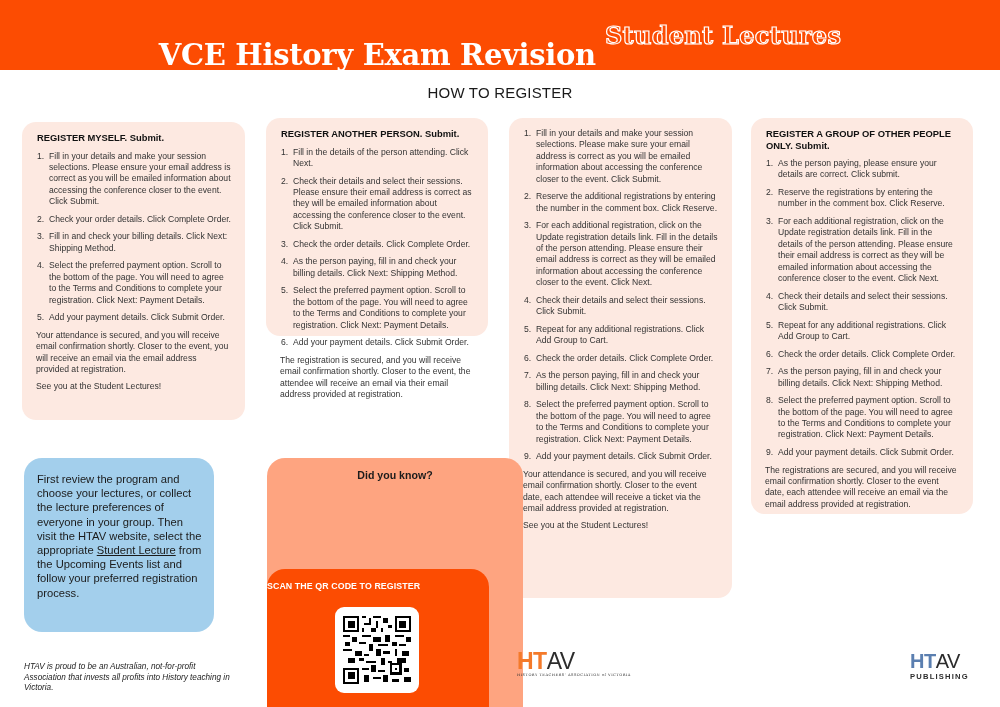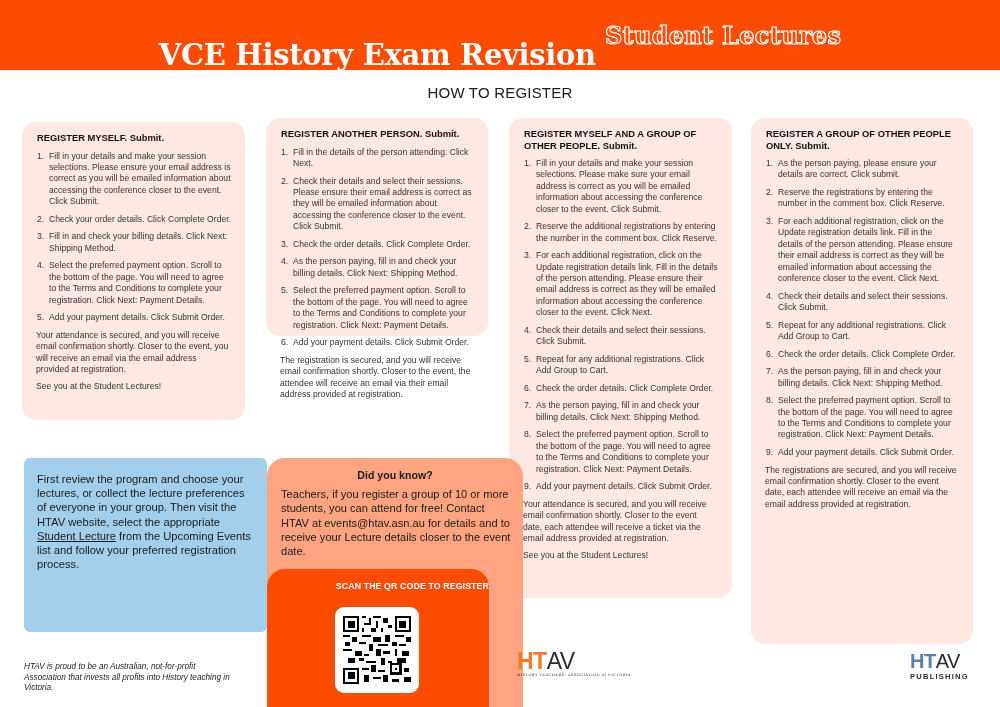--- a/index.html
+++ b/index.html
@@ -16,31 +16,31 @@
   .card h3 { font-size: 9.4px; line-height: 11.5px; font-weight: bold; color: #111; margin-bottom: 7px; margin-left: 1px; }
   .card ol { list-style: none; }
   .card li { display: flex; margin-bottom: 6.2px; }
   .card li .num { width: 13px; flex: 0 0 13px; padding-left: 1px; }
   .card li .txt { flex: 1; }
   .card p { margin-bottom: 6px; }
 
   #card1 { left: 22px; top: 122px; width: 223px; height: 298px; }
   #card2 { left: 266px; top: 118px; width: 222px; height: 218px; }
   #card3 { left: 509px; top: 118px; width: 223px; height: 480px; }
-  #card4 { left: 751px; top: 118px; width: 222px; height: 526px; }
-
-  .bluebox { position: absolute; left: 24px; top: 458px; width: 243px; height: 174px; background: #a3cfec; border-radius: 6px; padding: 14px 12px 10px 13px; font-size: 11.2px; line-height: 14.2px; color: #1b1b1b; }
+  #card4 { left: 751px; top: 118px; width: 222px; height: 396px; }
+
+  .bluebox { position: absolute; left: 24px; top: 458px; width: 190px; height: 174px; background: #a3cfec; border-radius: 18px; padding: 14px 12px 10px 13px; font-size: 11.2px; line-height: 14.2px; color: #1b1b1b; }
   .bluebox u { text-decoration: underline; }
   .bluebox p { margin-bottom: 14px; }
 
   .didyou { position: absolute; left: 267px; top: 458px; width: 256px; height: 249px; background: #fea480; border-radius: 18px 18px 0 0; overflow: hidden; }
   .didyou .head { text-align: center; font-weight: bold; font-size: 10.6px; margin-top: 11px; color: #1b1b1b; }
   .didyou .body { font-size: 11.1px; line-height: 14.3px; padding: 6px 12px 0 14px; color: #1b1b1b; }
   .qrpanel { position: absolute; left: 0; top: 111px; width: 222px; height: 140px; background: #fc4c02; border-radius: 18px 18px 0 0; }
-  .qrpanel .label { text-align: right; color: #fff; font-weight: bold; font-size: 8.8px; margin-top: 12px; letter-spacing: 0.1px; }
+  .qrpanel .label { text-align: left; color: #fff; font-weight: bold; font-size: 8.8px; margin-top: 12px; letter-spacing: 0.1px; }
   .qrbox { position: absolute; left: 68px; top: 38px; width: 84px; height: 86px; background: #fff; border-radius: 9px; padding: 8px; }
 
   .footnote { position: absolute; left: 24px; top: 662px; font-style: italic; font-size: 8.2px; line-height: 10.5px; color: #222; }
 
   .logo-htav { position: absolute; left: 517px; top: 651px; }
   .logo-htav .mark { font-size: 23px; font-weight: bold; letter-spacing: -0.5px; line-height: 20px; }
   .logo-htav .mark .ht { color: #f47a2a; }
   .logo-htav .mark .av { color: #2c2c2c; font-weight: normal; }
   .logo-htav .sub { font-family: "DejaVu Serif", serif; font-size: 3.6px; letter-spacing: 0.5px; color: #333; margin-top: 2px; }
 
@@ -113,21 +113,20 @@
       </li>
     <li>
         <span class="num">6.</span>
         <span class="txt">Add your payment details. Click Submit Order.</span>
       </li>
   </ol>
   <p>The registration is secured, and you will receive email confirmation shortly. Closer to the event, the attendee will receive an email via their email address provided at registration.</p>
 </div>
 
 <div class="card" id="card3">
-  <h3>REGISTER MYSELF AND A GROUP OF OTHER PEOPLE. Submit.</h3>
   <ol>
     <li>
         <span class="num">1.</span>
         <span class="txt">Fill in your details and make your session selections. Please make sure your email address is correct as you will be emailed information about accessing the conference closer to the event. Click Submit.</span>
       </li>
     <li>
         <span class="num">2.</span>
         <span class="txt">Reserve the additional registrations by entering the number in the comment box. Click Reserve.</span>
       </li>
     <li>
@@ -205,21 +204,20 @@
   </ol>
   <p>The registrations are secured, and you will receive email confirmation shortly. Closer to the event date, each attendee will receive an email via the email address provided at registration.</p>
 </div>
 
 <div class="bluebox">
   <p><span>First review the program and choose your lectures, or collect the lecture preferences of everyone in your group. Then visit the HTAV website, select the appropriate </span><u>Student Lecture</u><span> from the Upcoming Events list and follow your preferred registration process.</span></p>
 </div>
 
 <div class="didyou">
   <div class="head">Did you know?</div>
-  <div class="body">Teachers, if you register a group of 10 or more students, you can attend for free! Contact HTAV at events@htav.asn.au for details and to receive your Lecture details closer to the event date.</div>
   <div class="qrpanel">
     <div class="label">SCAN THE QR CODE TO REGISTER</div>
     <div class="qrbox">
       <svg width="68" height="70" viewBox="0 0 29 29" shape-rendering="crispEdges">
         <rect width="29" height="29" fill="#fff"></rect>
         <g fill="#000">
           <rect x="0" y="0" width="7" height="7"></rect>
             <rect x="1" y="1" width="5" height="5" fill="#fff"></rect>
             <rect x="2" y="2" width="3" height="3"></rect>
           <rect x="22" y="0" width="7" height="7"></rect>

